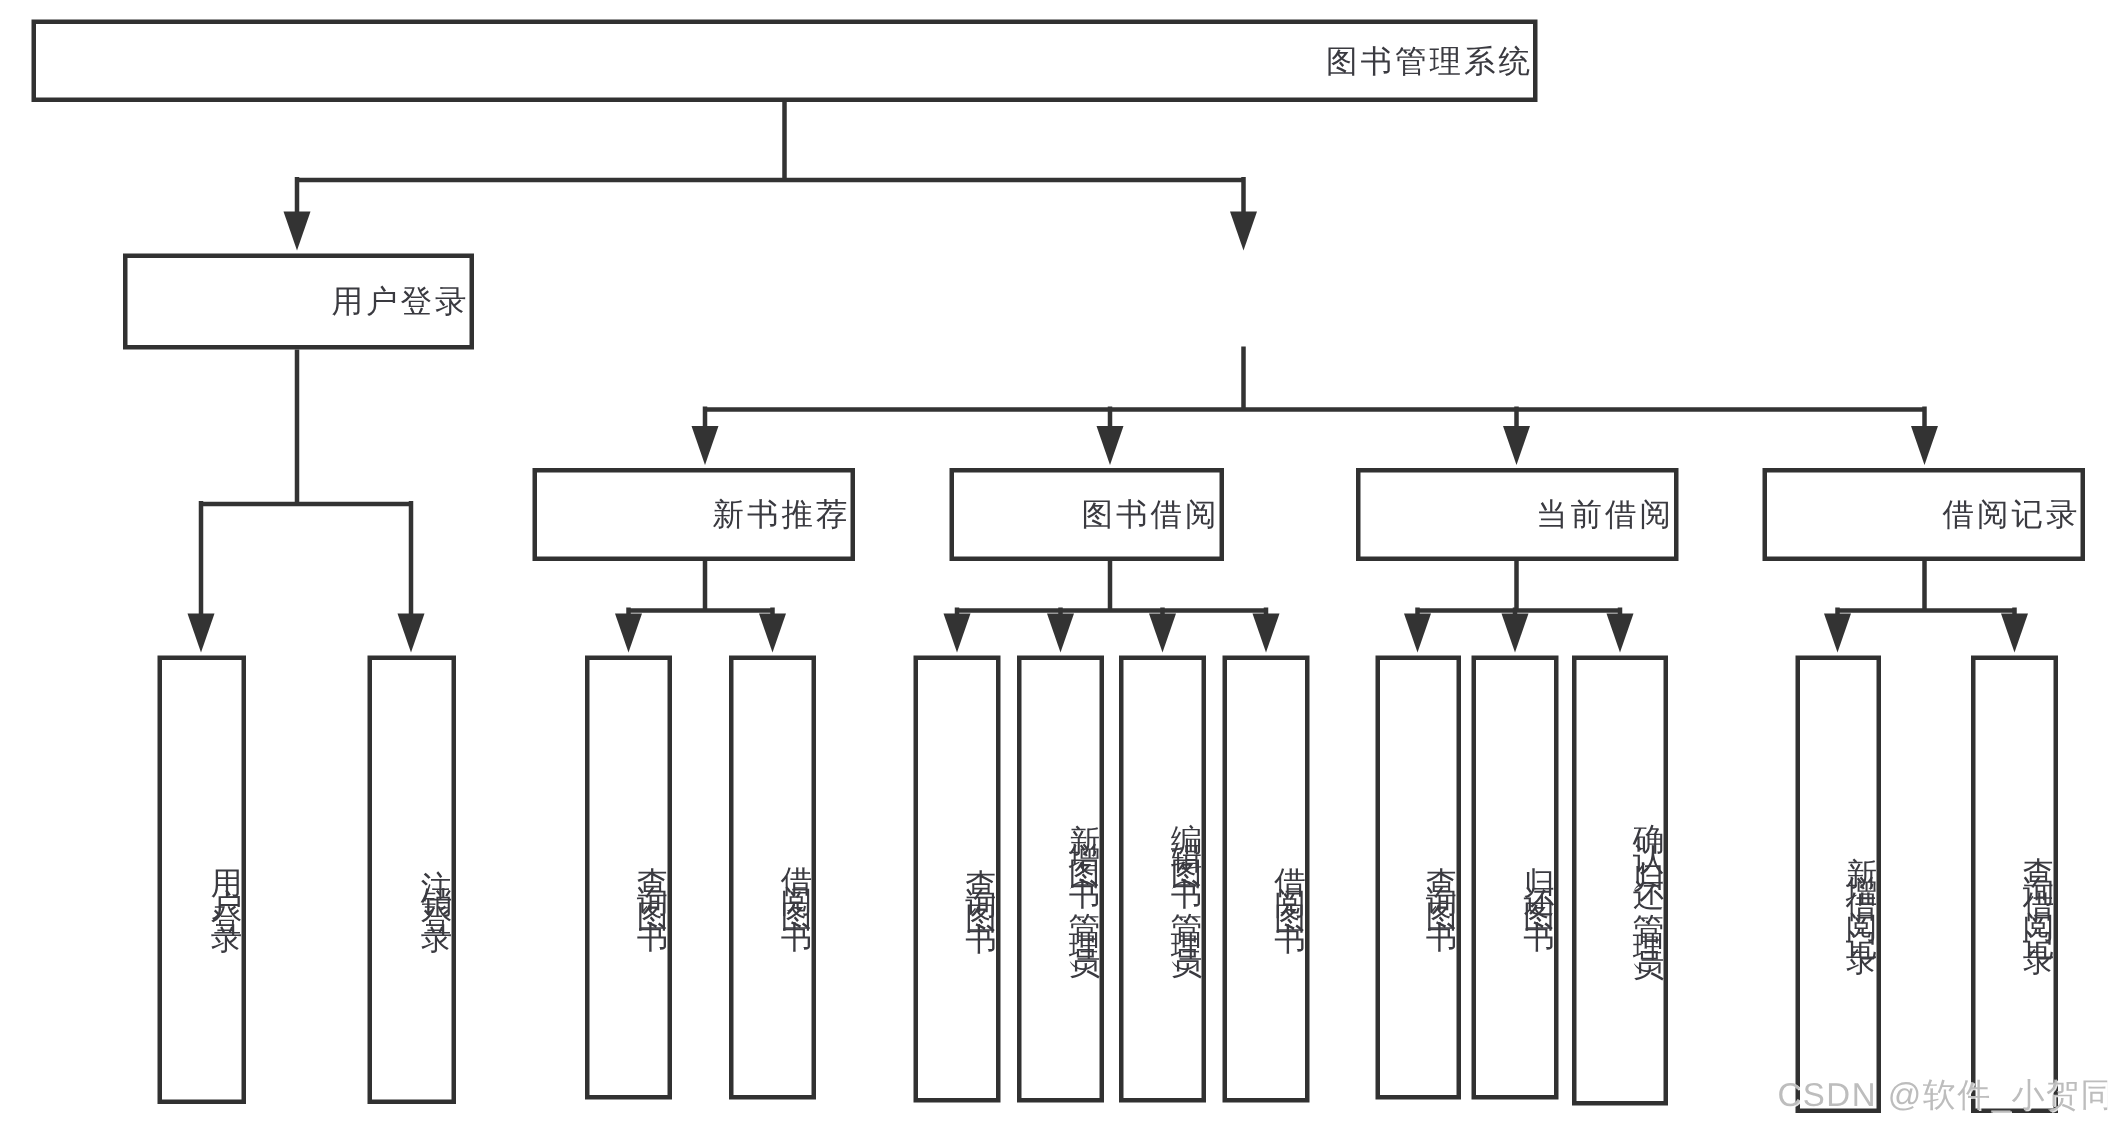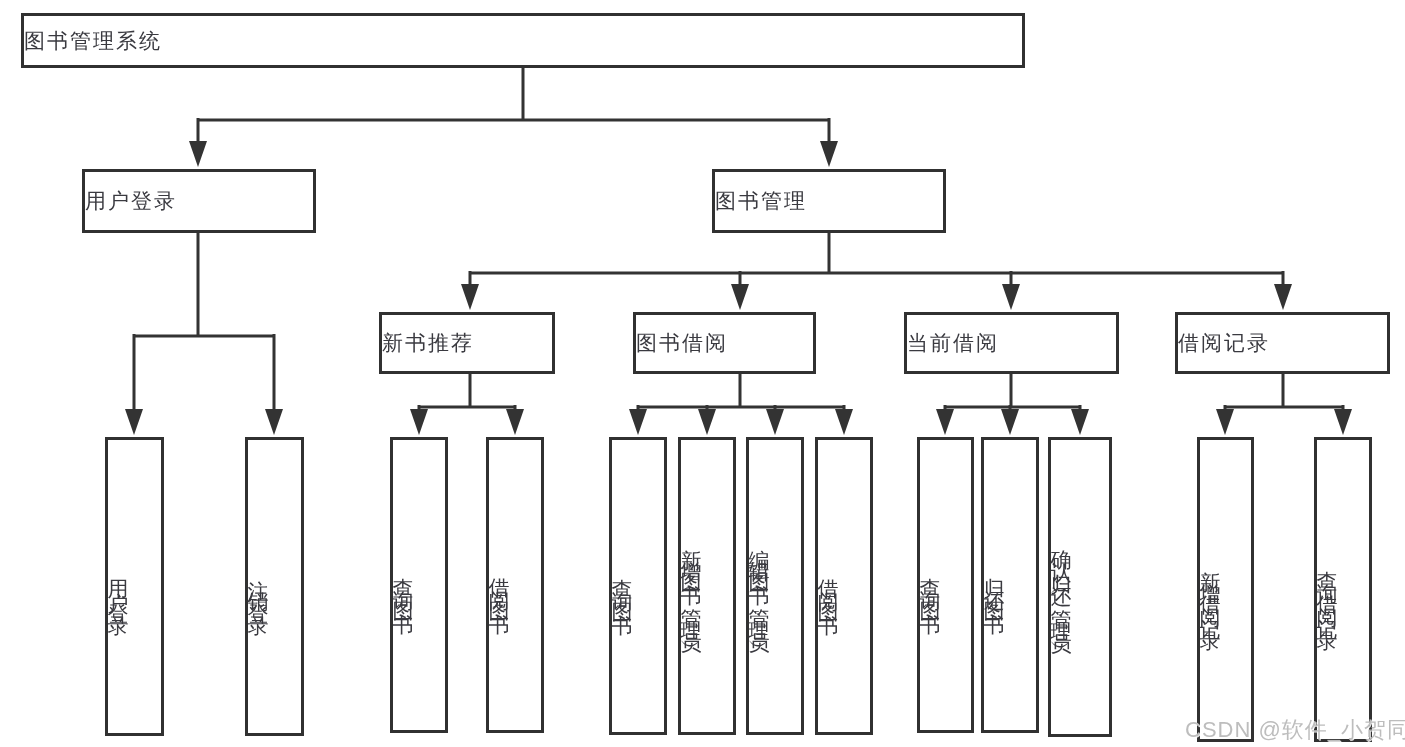--- a/index.html
+++ b/index.html
@@ -3,21 +3,21 @@
 <meta charset="utf-8">
 <style>
   html,body{margin:0;padding:0;background:#ffffff;}
   .canvas{
     position:relative;width:1405px;height:747px;background:#ffffff;overflow:hidden;
     font-family:"Liberation Sans","DejaVu Sans",sans-serif;color:#3a3a40;
   }
   .connectors{position:absolute;left:0;top:0;}
   .box{
     position:absolute;box-sizing:border-box;border:3px solid #313131;background:#ffffff;
-    display:flex;align-items:center;justify-content:flex-start;
+    display:flex;align-items:center;justify-content:flex-end;
   }
   .box.h .lbl{font-size:21px;letter-spacing:2px;white-space:nowrap;}
   .box.v .lbl{
     writing-mode:vertical-rl;text-orientation:mixed;
     font-size:21px;line-height:1;letter-spacing:12px;white-space:nowrap;
   }
   .watermark{
     position:absolute;left:1185px;top:715px;z-index:5;
     font-size:22px;letter-spacing:1px;white-space:nowrap;color:#bdbdbd;
     text-shadow:1px 1px 0 rgba(255,255,255,0.85);
@@ -86,25 +86,22 @@
     </g>
   </svg>
 
   <div class="box h" style="left:21px;top:13px;width:1004px;height:55px">
     <span class="lbl">图书管理系统</span>
   </div>
 
   <div class="box h" style="left:82px;top:169px;width:234px;height:64px">
     <span class="lbl">用户登录</span>
   </div>
-  <div class="box h" style="left:712px;top:169px;width:234px;height:64px">
-    <span class="lbl">图书管理</span>
-  </div>
 
-  <div class="box h" style="left:379px;top:312px;width:176px;height:62px">
+  <div class="box h" style="left:355px;top:312px;width:215px;height:62px">
     <span class="lbl">新书推荐</span>
   </div>
   <div class="box h" style="left:633px;top:312px;width:183px;height:62px">
     <span class="lbl">图书借阅</span>
   </div>
   <div class="box h" style="left:904px;top:312px;width:215px;height:62px">
     <span class="lbl">当前借阅</span>
   </div>
   <div class="box h" style="left:1175px;top:312px;width:215px;height:62px">
     <span class="lbl">借阅记录</span>

